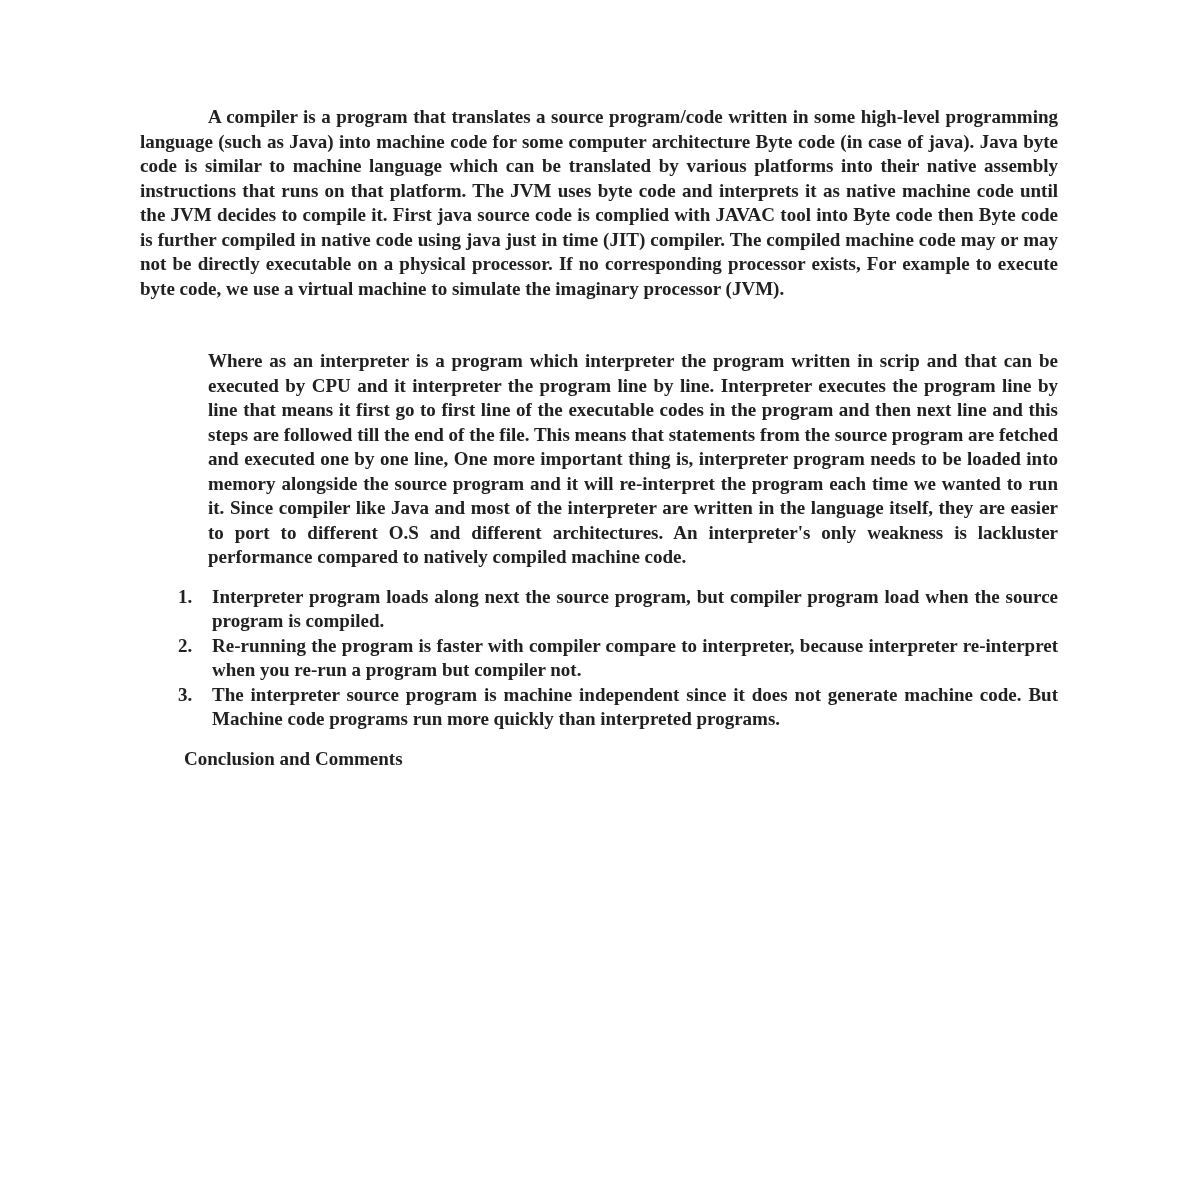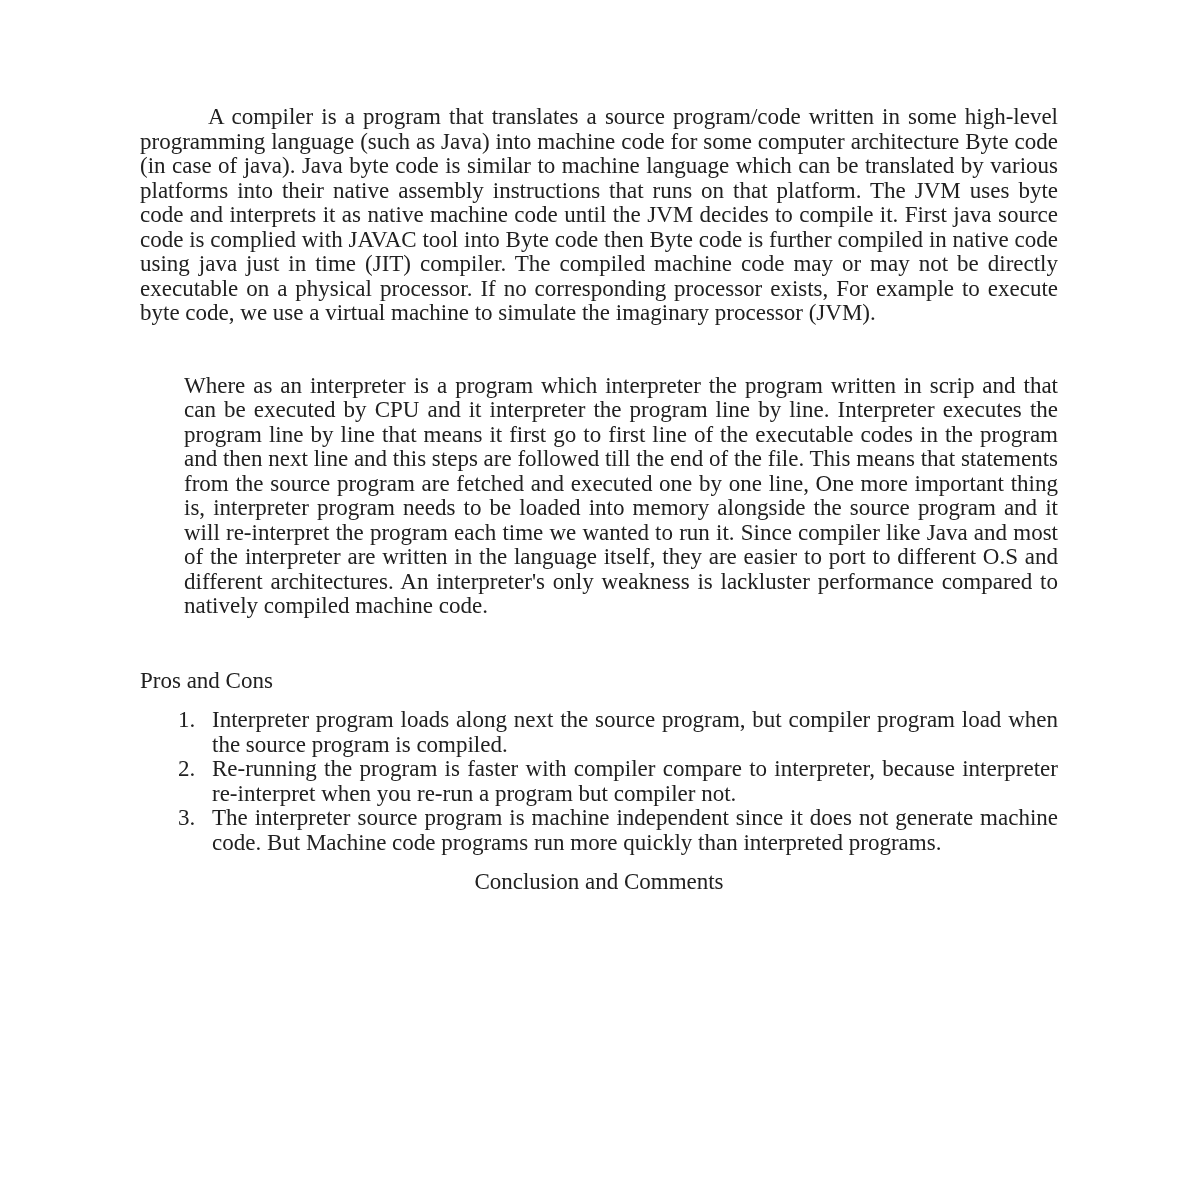--- a/index.html
+++ b/index.html
@@ -21,32 +21,33 @@
     top: 0;
     width: 1200px;
     height: 1200px;
     background: #ffffff;
   }
   .content {
     position: absolute;
     left: 140px;
     top: 0;
     width: 918px;
-    font-size: 23px;
+    font-size: 19px;
     line-height: 24.5px;
+    font-weight: bold;
   }
   p { margin: 0; padding: 0; }
   .para-compiler {
     margin-top: 105px;
     text-indent: 68px;
     text-align: justify;
   }
   .para-interpreter {
     margin-top: 48px;
-    margin-left: 44px;
+    margin-left: 68px;
     text-align: justify;
   }
   .heading-pros {
     margin-top: 50px;
     text-align: left;
   }
   .numbered-list {
     margin-top: 15px;
   }
   .list-item {
@@ -57,38 +58,38 @@
     flex: 0 0 34px;
     margin-left: 38px;
     text-align: left;
   }
   .list-text {
     flex: 1 1 auto;
     text-align: justify;
   }
   .heading-conclusion {
     margin-top: 15px;
-    text-align: center;
+    text-align: left;
+    margin-left: 44px;
   }
   .para-final {
     margin-top: 13px;
     text-align: left;
   }
 </style>
 </head>
 <body>
 
 <div class="page">
   <div class="content">
 
     <p class="para-compiler">A compiler is a program that translates a source program/code written in some high-level programming language (such as Java) into machine code for some computer architecture Byte code (in case of java). Java byte code is similar to machine language which can be translated by various platforms into their native assembly instructions that runs on that platform. The JVM uses byte code and interprets it as native machine code until the JVM decides to compile it. First java source code is complied with JAVAC tool into Byte code then Byte code is further compiled in native code using java just in time (JIT) compiler. The compiled machine code may or may not be directly executable on a physical processor. If no corresponding processor exists, For example to execute byte code, we use a virtual machine to simulate the imaginary processor (JVM).</p>
 
     <p class="para-interpreter">Where as an interpreter is a program which interpreter the program written in scrip and that can be executed by CPU and it interpreter the program line by line. Interpreter executes the program line by line that means it first go to first line of the executable codes in the program and then next line and this steps are followed till the end of the file. This means that statements from the source program are fetched and executed one by one line, One more important thing is, interpreter program needs to be loaded into memory alongside the source program and it will re-interpret the program each time we wanted to run it. Since compiler like Java and most of the interpreter are written in the language itself, they are easier to port to different O.S and different architectures. An interpreter's only weakness is lackluster performance compared to natively compiled machine code.</p>
 
-    <p class="heading-pros">Pros and Cons</p>
 
     <div class="numbered-list">
       <div class="list-item">
         <span class="list-number">1.</span>
         <span class="list-text">Interpreter program loads along next the source program, but compiler program load when the source program is compiled.</span>
       </div>
       <div class="list-item">
         <span class="list-number">2.</span>
         <span class="list-text">Re-running the program is faster with compiler compare to interpreter, because interpreter re-interpret when you re-run a program but compiler not.</span>
       </div>

